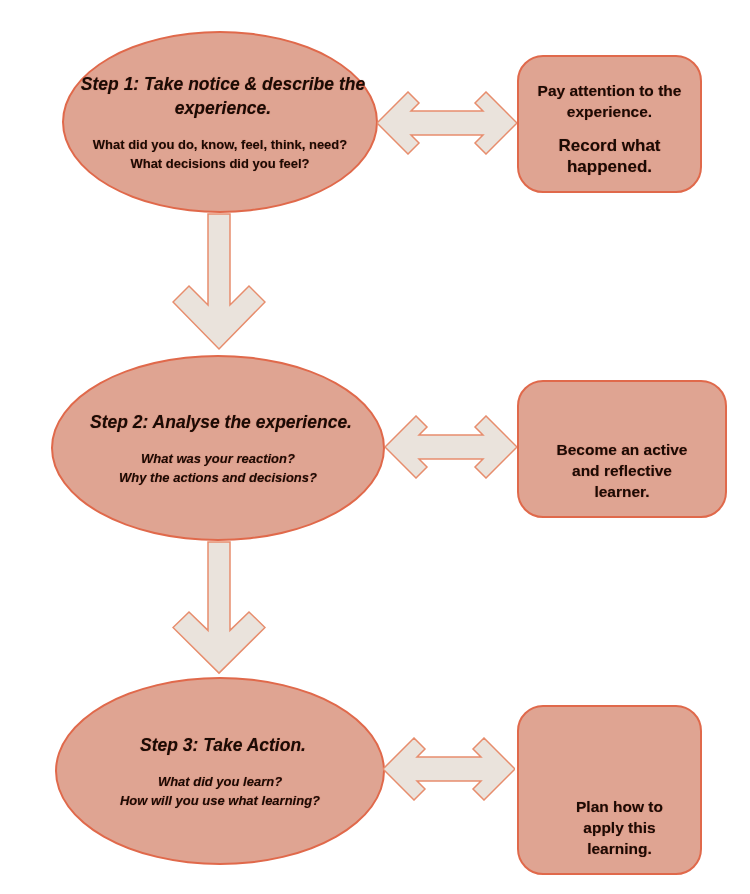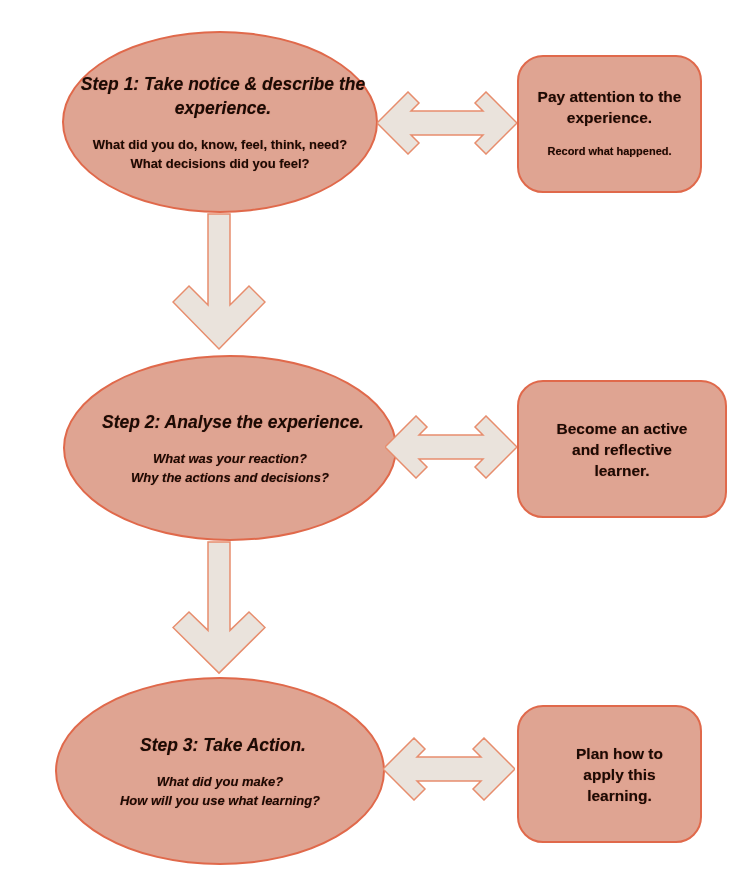--- a/index.html
+++ b/index.html
@@ -38,21 +38,21 @@
     text-shadow:0 0 1px rgba(140,30,5,0.55);
   }
   .rbox{
     position:absolute;
     background:var(--shape-fill);
     border:2px solid var(--shape-border);
     border-radius:26px;
     display:flex;
     flex-direction:column;
     align-items:center;
-    justify-content:center;
+    justify-content:flex-end;
     text-align:center;
     box-sizing:border-box;
     padding:14px 16px;
     color:var(--text-color);
     text-shadow:0 0 1px rgba(140,30,5,0.55);
   }
   .step-title{
     font-weight:bold;
     font-style:italic;
     font-size:17.5px;
@@ -68,21 +68,21 @@
     text-align:center;
   }
   .questions.italic{ font-style:italic; }
   .note-par{
     font-weight:bold;
     font-size:15.5px;
     line-height:21px;
     max-width:158px;
   }
   .note-par + .note-par{ margin-top:13px; }
-  .note-par.small{ font-size:11px; }
+  .note-par.small{ font-size:17px; }
   .arrow-svg{ position:absolute; display:block; }
   .arrow-svg polygon{
     fill:var(--arrow-fill);
     stroke:var(--arrow-border);
     stroke-width:1.5;
     stroke-linejoin:miter;
   }
 </style>
 </head>
 <body>
@@ -103,21 +103,21 @@
 
   <div class="rbox" style="left:517px; top:55px; width:185px; height:138px;">
     <div class="note-par">Pay attention to the experience.</div>
     <div class="note-par small">Record what happened.</div>
   </div>
 
   <svg class="arrow-svg" style="left:172px; top:213px;" width="94" height="140" viewBox="0 0 94 140">
     <polygon points="36,1 58,1 58,92 77,73 93,89 47,136 1,89 17,73 36,92"></polygon>
   </svg>
 
-  <div class="ellipse" style="left:63px; top:355px; width:334px; height:186px;">
+  <div class="ellipse" style="left:51px; top:355px; width:334px; height:186px;">
     <div class="step-title">Step 2: Analyse the experience.</div>
     <div class="questions italic">
       <div>What was your reaction?</div>
       <div>Why the actions and decisions?</div>
     </div>
   </div>
 
   <svg class="arrow-svg" style="left:385px; top:415px;" width="132" height="64" viewBox="0 0 132 64">
     <polygon points="0,32 31,1 42,12 34,20 98,20 90,12 101,1 132,32 101,63 90,52 98,44 34,44 42,52 31,63"></polygon>
   </svg>
@@ -126,26 +126,26 @@
     <div class="note-par">Become an active and reflective learner.</div>
   </div>
 
   <svg class="arrow-svg" style="left:172px; top:541px;" width="94" height="136" viewBox="0 0 94 140" preserveAspectRatio="none">
     <polygon points="36,1 58,1 58,92 77,73 93,89 47,136 1,89 17,73 36,92"></polygon>
   </svg>
 
   <div class="ellipse" style="left:55px; top:677px; width:330px; height:188px;">
     <div class="step-title">Step 3: Take Action.</div>
     <div class="questions italic">
-      <div>What did you make?</div>
+      <div>What did you learn?</div>
       <div>How will you use what learning?</div>
     </div>
   </div>
 
   <svg class="arrow-svg" style="left:383px; top:737px;" width="132" height="64" viewBox="0 0 132 64">
     <polygon points="0,32 31,1 42,12 34,20 98,20 90,12 101,1 132,32 101,63 90,52 98,44 34,44 42,52 31,63"></polygon>
   </svg>
 
-  <div class="rbox" style="left:517px; top:705px; width:185px; height:138px;padding-left:36px;">
+  <div class="rbox" style="left:517px; top:705px; width:185px; height:170px;padding-left:36px;">
     <div class="note-par">Plan how to apply this learning.</div>
   </div>
 
 </div>
 
 </body></html>

